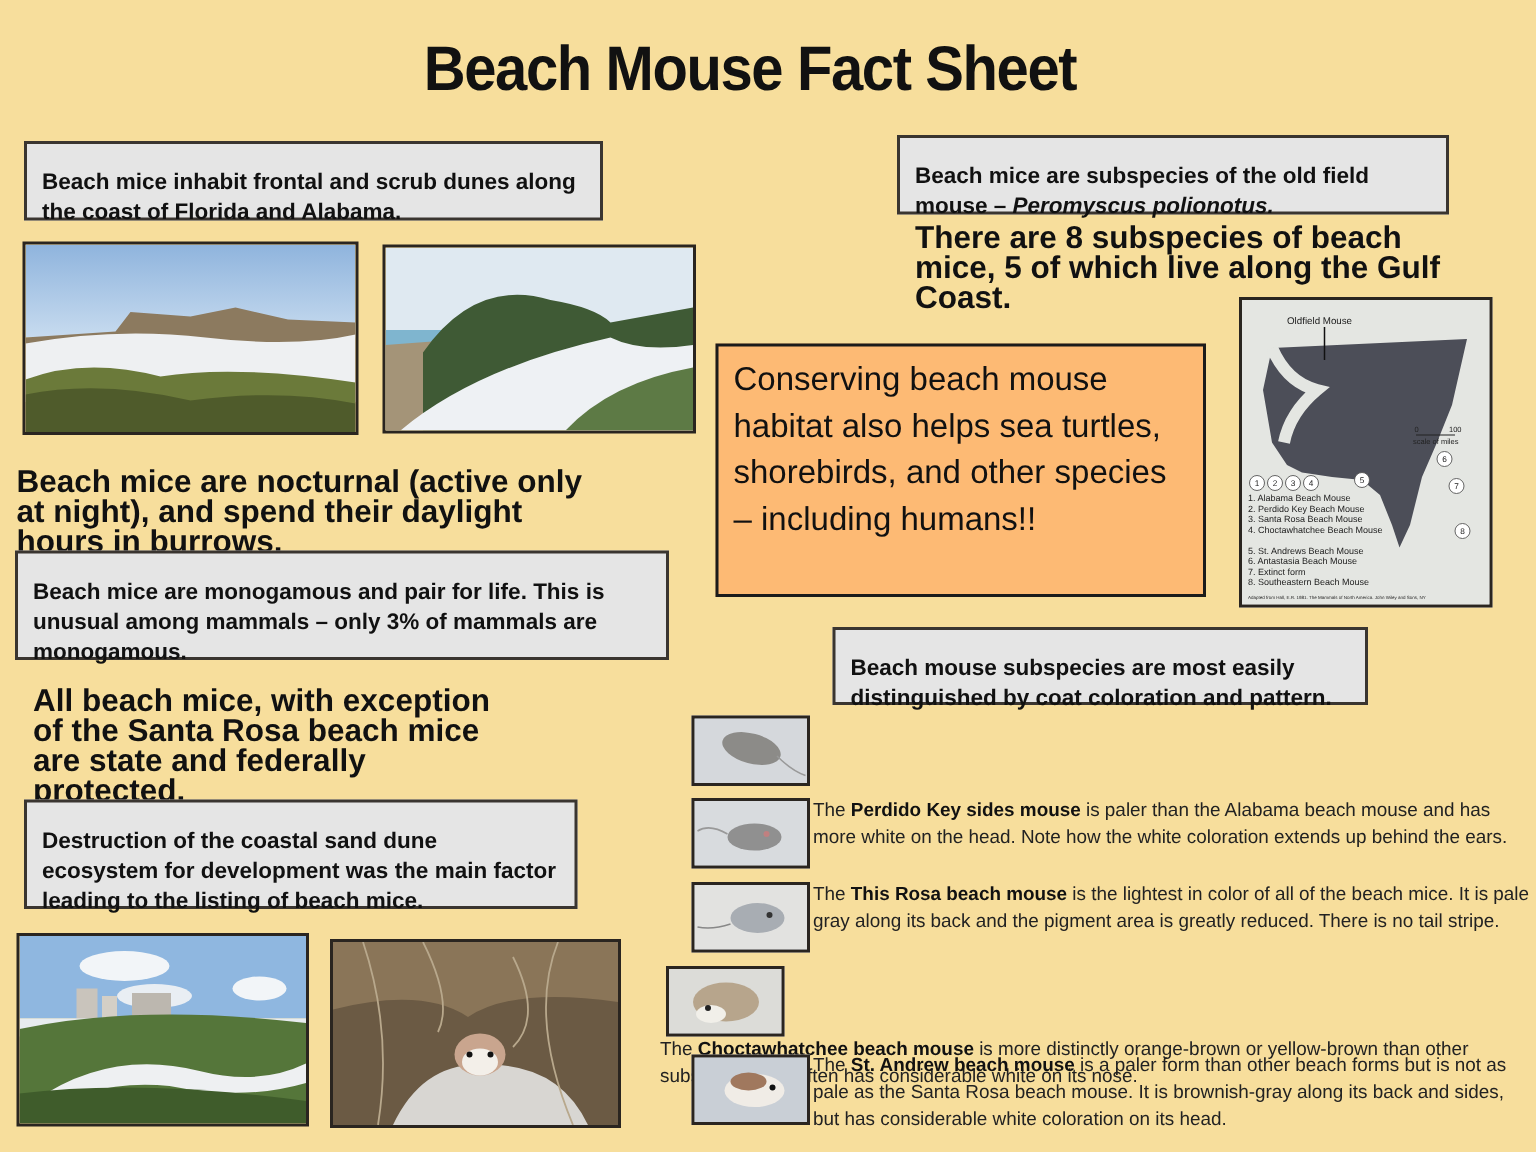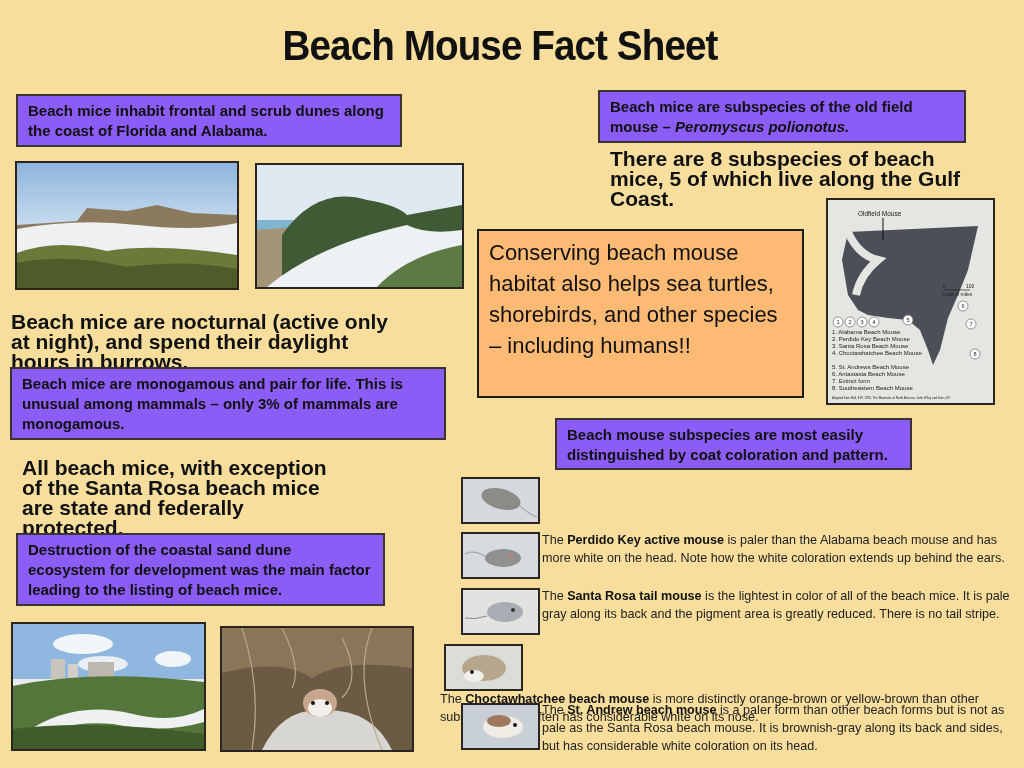--- a/index.html
+++ b/index.html
@@ -10,26 +10,26 @@
     color: #111;
     position: relative;
   }
   .abs { position: absolute; }
   .title {
     left: 0; top: 22px; width: 1000px; text-align: center;
     font-size: 42px; font-weight: bold; letter-spacing: -1px;
     transform: scaleX(0.92); transform-origin: center;
   }
   .box {
-    background: #8b5cf6;
+    background: #e5e5e5;
     border: 2px solid #3a3530;
     font-weight: bold;
     font-size: 15px;
     line-height: 20px;
-    padding: 5px 10px;
+    padding: 16px 10px;
   }
   .plain { font-weight: bold; font-size: 21px; line-height: 20px; }
   .photo { border: 2px solid #2a2520; overflow: hidden; }
   .callout {
     background: #fdba74;
     border: 2px solid #1b1b1b;
     font-size: 22px;
     line-height: 31px;
     padding: 6px 10px;
     color: #111;
@@ -201,35 +201,35 @@
 <div class="abs sp-row" style="left:461px; top:532px; width:560px;">
   <div class="thumb">
     <svg width="75" height="43" viewBox="0 0 75 43">
         <rect width="75" height="43" fill="#d8dbde"></rect>
         <ellipse cx="40" cy="24" rx="18" ry="9" fill="#909090"></ellipse>
         <circle cx="48" cy="22" r="2" fill="#c08080"></circle>
         <path d="M22 22 Q10 15 2 20" stroke="#999" fill="none"></path>
       </svg>
   </div>
   <div class="sp-text" style="margin-top:-1px; margin-left:-4px;">
-    <span>The </span><b>Perdido Key active mouse</b><span> is paler than the Alabama beach mouse and has more white on the head. Note how the white coloration extends up behind the ears.</span>
+    <span>The </span><b>Perdido Key sides mouse</b><span> is paler than the Alabama beach mouse and has more white on the head. Note how the white coloration extends up behind the ears.</span>
   </div>
 </div>
 
 <div class="abs sp-row" style="left:461px; top:588px; width:560px;">
   <div class="thumb">
     <svg width="75" height="43" viewBox="0 0 75 43">
         <rect width="75" height="43" fill="#e2e2e0"></rect>
         <ellipse cx="42" cy="22" rx="18" ry="10" fill="#a8adb3"></ellipse>
         <circle cx="50" cy="20" r="2" fill="#333"></circle>
         <path d="M24 26 Q12 30 2 28" stroke="#888" fill="none"></path>
       </svg>
   </div>
   <div class="sp-text" style="margin-top:-1px; margin-left:-4px;">
-    <span>The </span><b>Santa Rosa tail mouse</b><span> is the lightest in color of all of the beach mice. It is pale gray along its back and the pigment area is greatly reduced.  There is no tail stripe.</span>
+    <span>The </span><b>This Rosa beach mouse</b><span> is the lightest in color of all of the beach mice. It is pale gray along its back and the pigment area is greatly reduced.  There is no tail stripe.</span>
   </div>
 </div>
 
 <div class="abs sp-row" style="left:444px; top:644px; width:560px;flex-direction:column;">
   <div class="thumb">
     <svg width="75" height="43" viewBox="0 0 75 43">
         <rect width="75" height="43" fill="#dcdcd8"></rect>
         <ellipse cx="38" cy="22" rx="22" ry="13" fill="#b7a58c"></ellipse>
         <ellipse cx="28" cy="30" rx="10" ry="6" fill="#f1efe9"></ellipse>
         <circle cx="26" cy="26" r="2" fill="#222"></circle>

